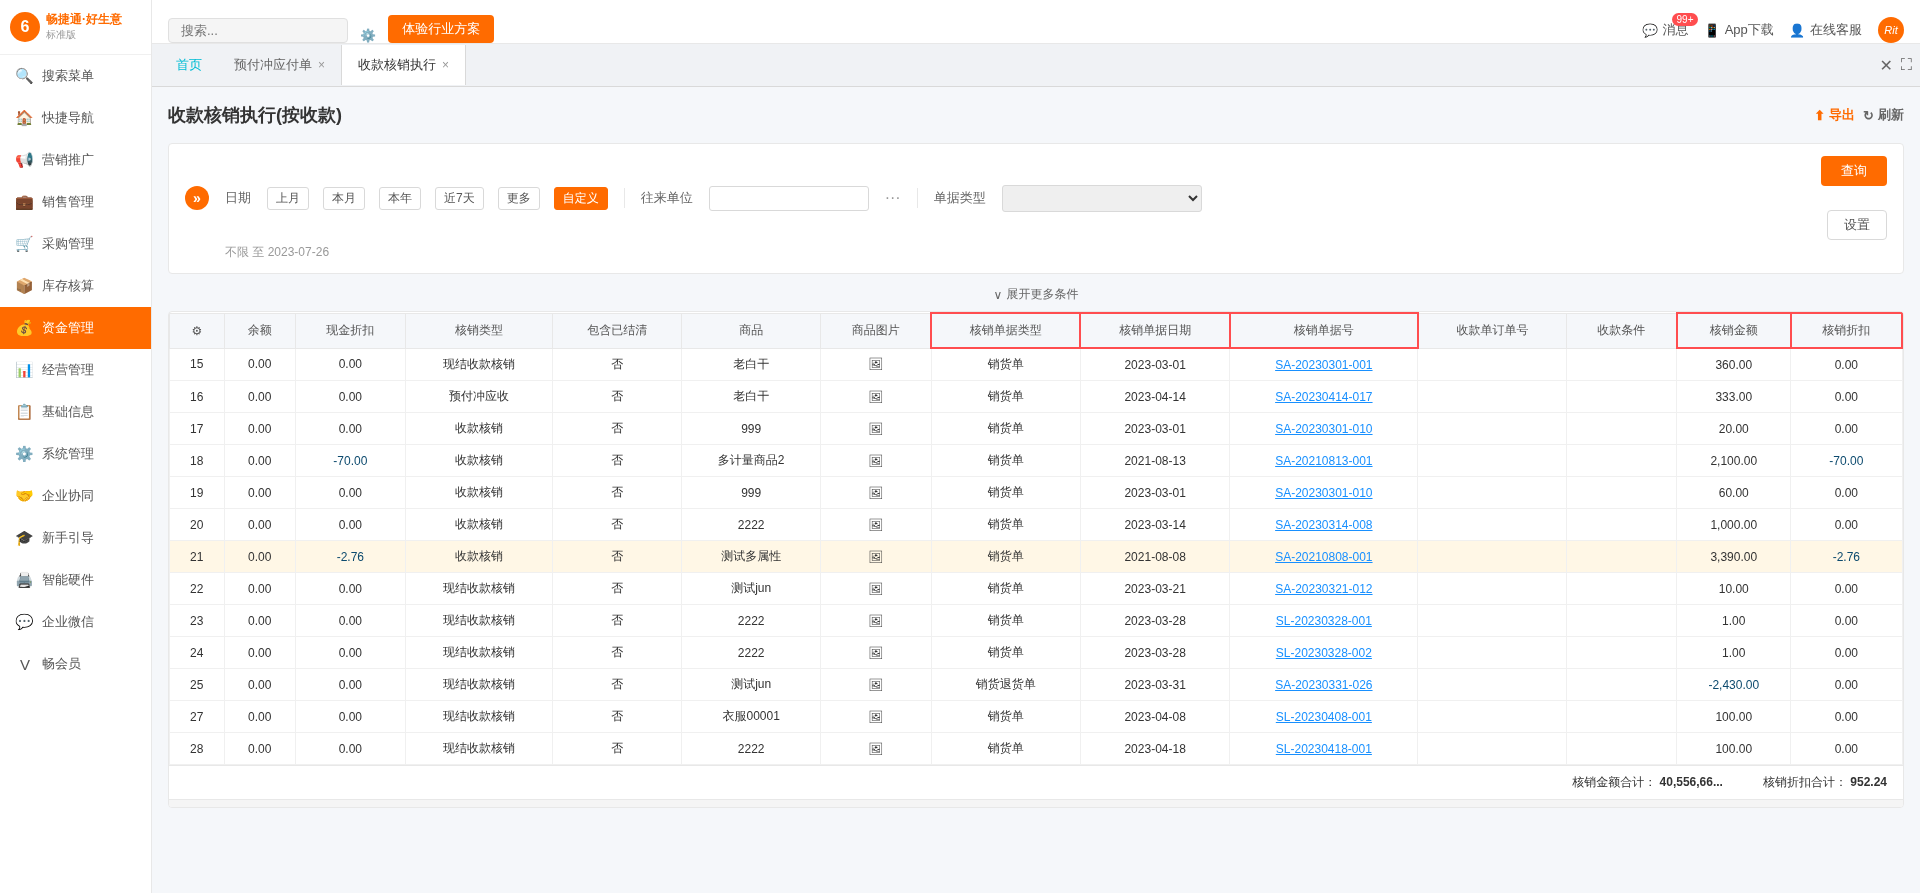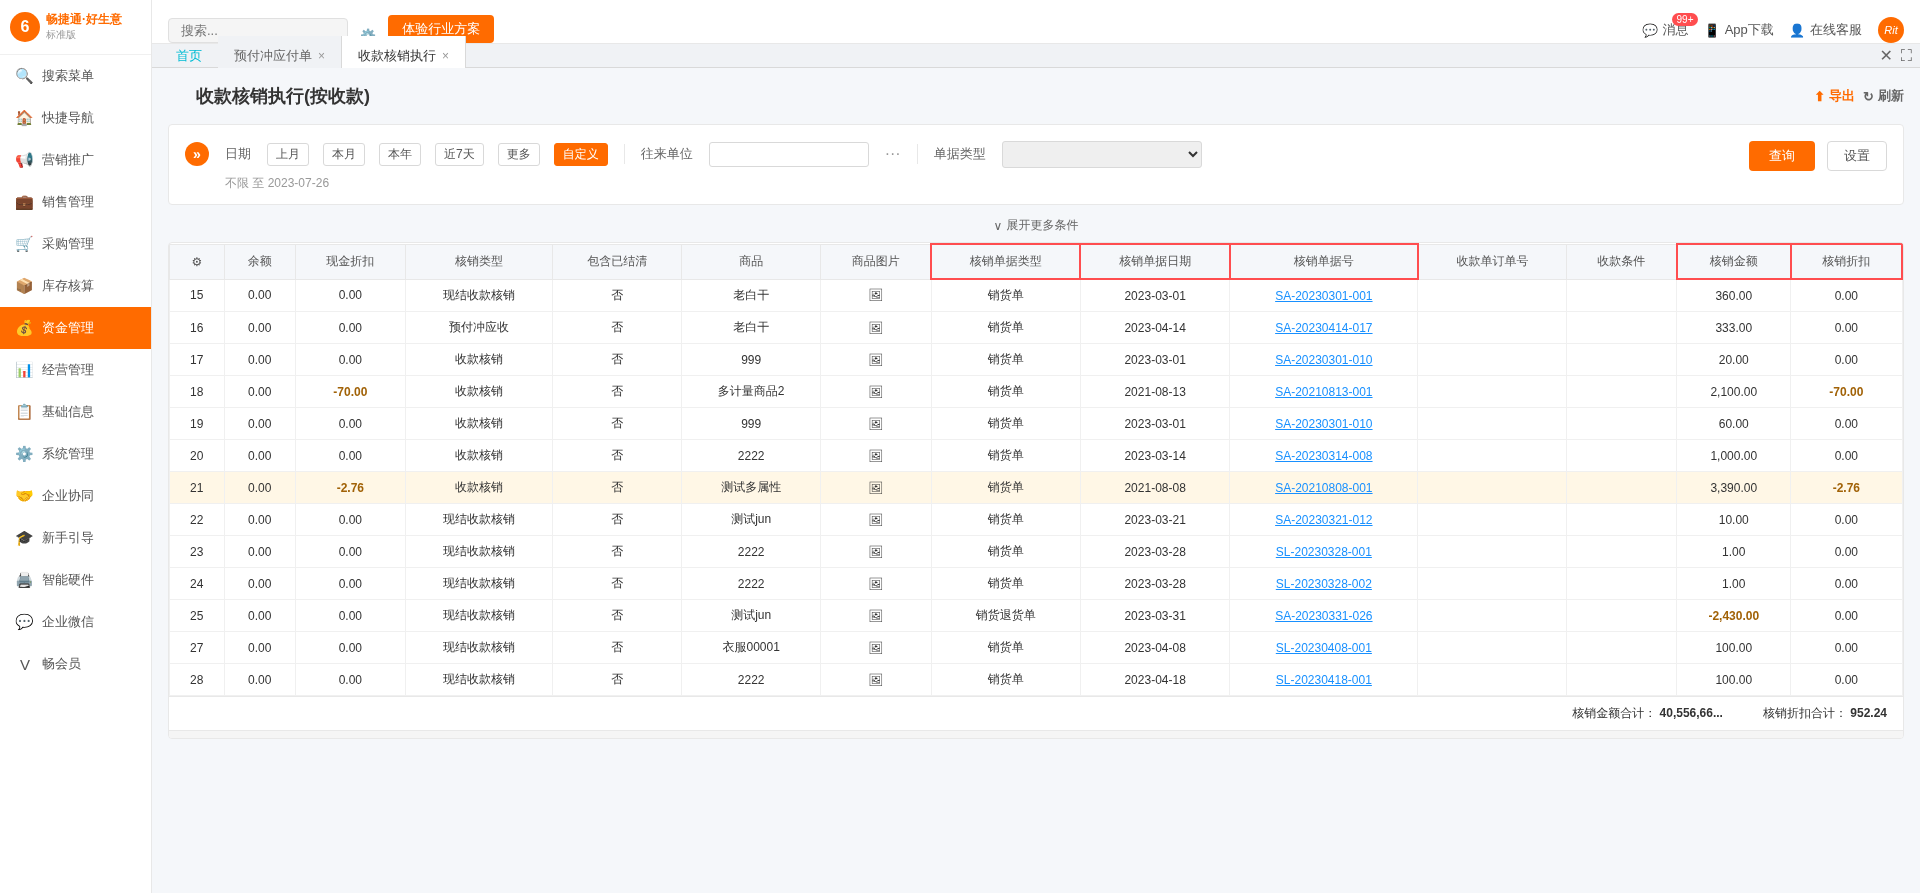--- a/index.html
+++ b/index.html
@@ -21,31 +21,31 @@
 
     
     .topbar { height: 44px; background: #fff; display: flex; align-items: flex-end; padding: 0 16px; border-bottom: 1px solid #e8e8e8; gap: 12px; }
     .topbar-search { background: #f5f5f5; border-radius: 4px; padding: 4px 12px; font-size: 13px; color: #999; width: 180px; border: 1px solid #e0e0e0; }
     .topbar-btn-orange { background: #ff6b00; color: white; border: none; border-radius: 4px; padding: 5px 14px; font-size: 13px; cursor: pointer; }
     .topbar-right { margin-left: auto; display: flex; align-items: center; gap: 16px; color: #555; font-size: 13px; }
     .topbar-msg { position: relative; display: flex; align-items: center; gap: 4px; cursor: pointer; }
     .badge { background: #ff4d4f; color: white; border-radius: 10px; padding: 1px 5px; font-size: 10px; position: absolute; top: -8px; right: -10px; }
 
     
-    .tabbar { height: 24px; background: #f0f2f5; display: flex; align-items: center; border-bottom: 1px solid #d9d9d9; padding: 0 8px; }
+    .tabbar { height: 43px; background: #f0f2f5; display: flex; align-items: center; border-bottom: 1px solid #d9d9d9; padding: 0 8px; }
     .tab-item { display: flex; align-items: center; padding: 6px 16px; background: #f0f2f5; color: #666; cursor: pointer; font-size: 13px; border-right: 1px solid #d9d9d9; gap: 6px; height: 40px; }
     .tab-item.active { background: #fff; color: #333; font-weight: 500; }
     .tab-close { font-size: 12px; color: #999; cursor: pointer; }
     .tab-home { padding: 6px 16px; color: #00bcd4; font-size: 13px; cursor: pointer; height: 40px; display: flex; align-items: center; }
     .tab-actions { margin-left: auto; display: flex; align-items: center; gap: 8px; }
     .tab-action-btn { background: none; border: none; cursor: pointer; color: #666; font-size: 16px; }
 
     
     .content { flex: 1; overflow: auto; padding: 16px; background: #f5f7fa; }
-    .page-title { font-size: 18px; font-weight: bold; color: #333; margin-bottom: 16px; display: flex; justify-content: space-between; align-items: center; margin-left: 28px; }
+    .page-title { font-size: 18px; font-weight: bold; color: #333; margin-bottom: 16px; display: flex; justify-content: space-between; align-items: center; }
     .page-actions { display: flex; gap: 8px; }
     .btn-export { display: flex; align-items: center; gap: 4px; color: #ff6b00; font-size: 13px; cursor: pointer; }
     .btn-refresh { display: flex; align-items: center; gap: 4px; color: #666; font-size: 13px; cursor: pointer; }
 
     
     .filter-bar { background: #fff; border: 1px solid #e8e8e8; border-radius: 4px; padding: 12px 16px; margin-bottom: 12px; }
     .filter-arrow-btn { width: 24px; height: 24px; background: #ff6b00; border-radius: 50%; display: flex; align-items: center; justify-content: center; color: white; cursor: pointer; font-size: 14px; font-weight: bold; flex-shrink: 0; }
     .filter-label { color: #666; font-size: 13px; white-space: nowrap; }
     .date-btns { display: flex; gap: 14px; align-items: flex-end; flex-wrap: wrap; }
     .date-btn { padding: 2px 8px; font-size: 12px; border: 1px solid #d9d9d9; border-radius: 3px; cursor: pointer; color: #555; background: #fff; }
@@ -57,21 +57,21 @@
     .btn-settings { background: #fff; color: #555; border: 1px solid #d9d9d9; border-radius: 4px; padding: 5px 16px; font-size: 13px; cursor: pointer; margin-top: 4px; }
     .expand-more { display: flex; align-items: center; justify-content: center; gap: 4px; color: #666; font-size: 12px; cursor: pointer; margin: 8px 0; }
 
     
     .table-wrapper { background: #fff; border: 1px solid #e8e8e8; border-radius: 4px; overflow: auto; }
     table { width: 100%; border-collapse: collapse; font-size: 12px; min-width: 1400px; }
     thead th { background: #f5f7fa; border: 1px solid #e8e8e8; padding: 8px 10px; font-weight: 500; color: #555; white-space: nowrap; text-align: center; }
     tbody td { border: 1px solid #f0f0f0; padding: 7px 10px; color: #333; white-space: nowrap; text-align: center; }
     tbody tr.highlighted { background: #fff7e6; }
     .link-cell { color: #1890ff; cursor: pointer; text-decoration: underline; }
-    .negative { color: #a16207; font-weight: bold; }
+    .negative { color: #0c4a6e; }
 
     
     .table-footer { display: flex; justify-content: flex-end; padding: 8px 16px; background: #fff; border-top: 1px solid #e8e8e8; font-size: 12px; color: #333; gap: 40px; }
 
     
     .scroll-hint { height: 8px; background: #f5f5f5; border-top: 1px solid #e8e8e8; }
 
     
     .th-red-border { border: 2px solid #ff4d4f !important; }
     .filter-main-row { display: flex; align-items: center; gap: 16px; width: 100%; }
@@ -226,21 +226,21 @@
             </div>
           <div class="filter-divider"></div>
           <span class="filter-label">往来单位</span>
           <input class="filter-input" type="text" style="">
           <span style="color:#999;font-size:16px;">···</span>
           <div class="filter-divider"></div>
           <span class="filter-label">单据类型</span>
           <select class="filter-select">
             <option></option>
           </select>
-          <div style="margin-left:auto;display:flex;flex-direction:row;align-items:flex-end;gap:12px;">
+          <div style="margin-left:auto;display:flex;flex-direction:column;align-items:flex-end;gap:20px;">
             <button class="btn-query">查询</button>
             <button class="btn-settings">设置</button>
           </div>
         </div>
         <div style="margin-top:4px;padding-left:40px;">
           <span style="color:#999;font-size:12px;">不限 至 2023-07-26</span>
         </div>
       </div>
 
       <div class="expand-more">

